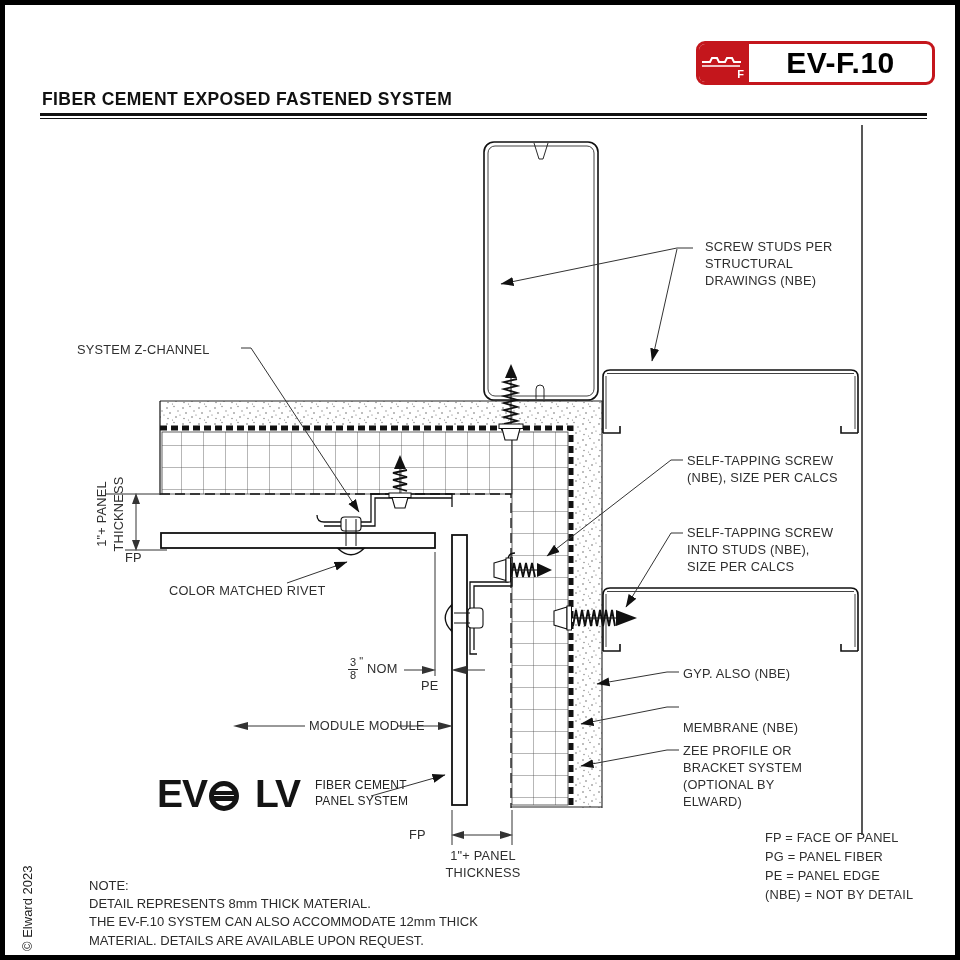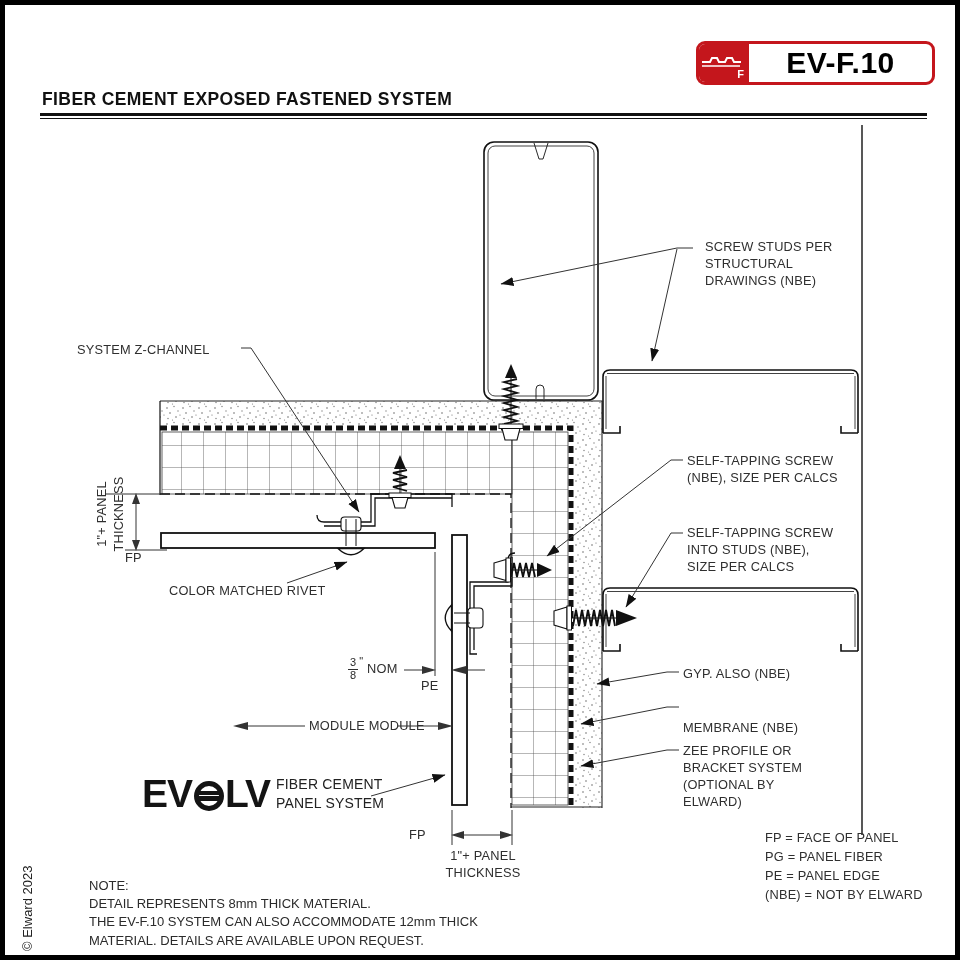--- a/index.html
+++ b/index.html
@@ -40,26 +40,26 @@
   #fp-bot{left:404px;top:821px;}
   #th-bot{left:434px;top:842px;width:88px;text-align:center;}
   #legend{left:760px;top:824px;}
   #legend div{margin-bottom:2px;}
   #note{left:84px;top:872px;font-size:13px;line-height:1.4;}
   #note .h{font-weight:normal;}
   #copyright{left:15px;top:946px;transform:rotate(-90deg);transform-origin:0 0;
              white-space:nowrap;font-size:13px;color:#222;}
   
   #logo{left:137px;top:769px;display:flex;align-items:center;}
-  #logo .wm{font-size:39px;font-weight:800;color:#141414;letter-spacing:-1px;line-height:1;}
+  #logo .wm{font-size:39px;font-weight:800;color:#141414;letter-spacing:-1px;line-height:1;margin-left:15px;}
   .ogl{position:relative;display:inline-block;width:30px;height:30px;border:5.5px solid #141414;
        border-radius:50%;margin:0 1px 0 2px;top:2px;}
   .ogl .b1,.ogl .b2{position:absolute;left:-1px;right:-1px;height:4.5px;background:#141414;}
   .ogl .b1{top:5px;} .ogl .b2{bottom:5px;}
-  #logo .tag{margin-left:6px;font-size:14px;line-height:1.3;color:#222;letter-spacing:.2px;}
+  #logo .tag{margin-left:15px;font-size:12px;line-height:1.3;color:#222;letter-spacing:.2px;}
   svg{position:absolute;left:0;top:0;}
 </style>
 </head>
 <body>
 
 <div id="page">
 
   <div class="abs" id="title">FIBER CEMENT EXPOSED FASTENED SYSTEM</div>
   <div class="abs" id="rule1"></div>
   <div class="abs" id="rule2"></div>
@@ -276,18 +276,18 @@
     <div class="h">NOTE:</div>
     <div>DETAIL REPRESENTS 8mm THICK MATERIAL.</div>
     <div>THE EV-F.10 SYSTEM CAN ALSO ACCOMMODATE 12mm THICK</div>
     <div>MATERIAL.  DETAILS ARE AVAILABLE UPON REQUEST.</div>
   </div>
 
   <div class="abs lbl" id="legend">
     <div>FP = FACE OF PANEL</div>
     <div>PG = PANEL FIBER</div>
     <div>PE = PANEL EDGE</div>
-    <div>(NBE) = NOT BY ELWARD</div>
+    <div>(NBE) = NOT BY DETAIL</div>
   </div>
 
   <div class="abs" id="copyright">© Elward 2023</div>
 
 </div>
 
 </body></html>

